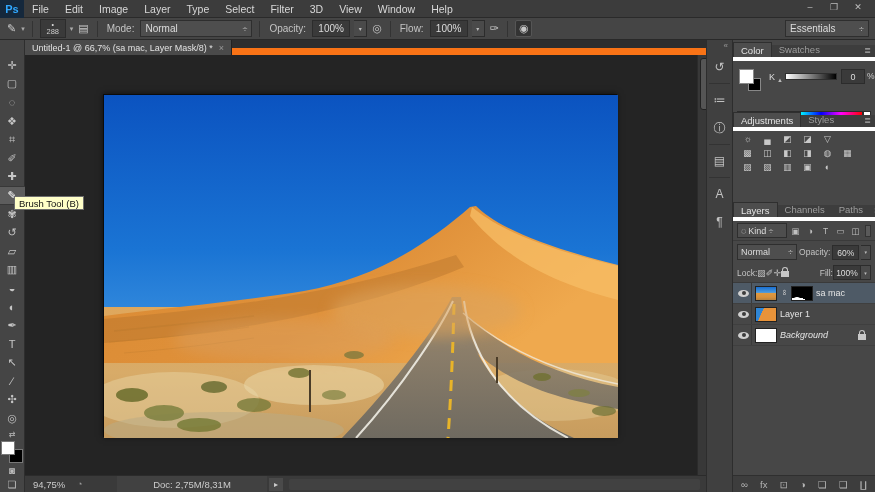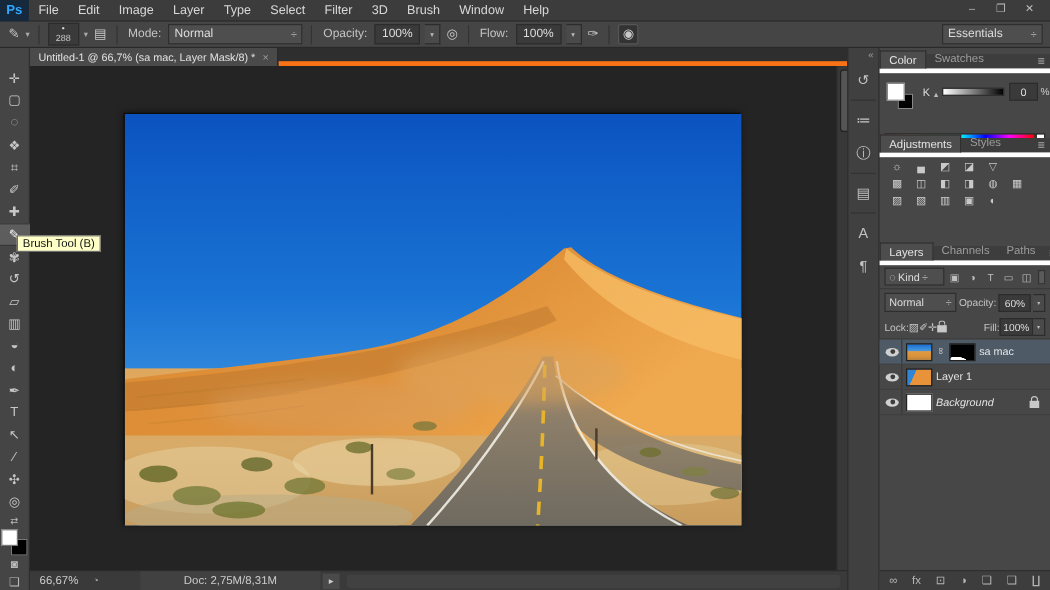--- a/index.html
+++ b/index.html
@@ -48,21 +48,21 @@
   .tool.active { background:#5d5d5d; border-top:1px solid #383838; border-bottom:1px solid #383838; color:#fff; }
   .tool .cursor { position:absolute; right:-2px; bottom:-3px; font-size:9px; color:#fff;
     text-shadow:0 0 2px #000, 0 0 1px #000; transform:rotate(-120deg); }
   .mini-swatches { margin-top:2px; font-size:8px; color:#bbb; }
   .fgbg { position:relative; width:22px; height:24px; margin-top:2px; }
   .fg { position:absolute; left:0; top:0; width:14px; height:14px; background:#fff; border:1px solid #777; z-index:2; }
   .bg { position:absolute; right:0; bottom:0; width:14px; height:14px; background:#000; border:1px solid #777; }
   .below-tool { width:25px; height:16px; display:flex; align-items:center; justify-content:center; color:#bbb; font-size:10px; }
   
   .doc-area { position:absolute; left:25px; top:40px; width:681px; height:435px; background:#242424; }
-  .tabstrip { position:absolute; left:0; top:0; width:100%; height:15px; background:#2e2e2e; border-bottom:4px solid #f97316; display:flex; }
+  .tabstrip { position:absolute; left:0; top:0; width:100%; height:15px; background:#2e2e2e; border-bottom:7px solid #f97316; display:flex; }
   .doc-tab { background:#4a4a4a; height:15px; padding:0 7px; display:flex; align-items:center; gap:6px;
     font-size:9px; color:#e2e2e2; border-right:1px solid #222; }
   .doc-tab .tab-close { color:#9a9a9a; font-size:9px; }
   .canvas-wrap { position:absolute; left:78px; top:54px; width:514px; height:343px;
     border:1px solid #0b0b0b; box-shadow:0 0 6px rgba(0,0,0,.6); }
   .canvas-wrap svg { display:block; }
   .vscroll { position:absolute; right:0; top:15px; bottom:0; width:9px; background:#383838; border-left:1px solid #2b2b2b; }
   .vscroll .thumb { margin:3px 1.5px; height:52px; background:#555; border-radius:3px; }
   
   .statusbar { position:absolute; left:25px; top:475px; width:681px; height:17px; background:#3a3a3a;
@@ -161,21 +161,21 @@
   <div class="menubar">
     <div class="ps-logo">Ps</div>
     <span class="menu-item">File</span>
     <span class="menu-item">Edit</span>
     <span class="menu-item">Image</span>
     <span class="menu-item">Layer</span>
     <span class="menu-item">Type</span>
     <span class="menu-item">Select</span>
     <span class="menu-item">Filter</span>
     <span class="menu-item">3D</span>
-    <span class="menu-item">Brush</span>
+    <span class="menu-item">View</span>
     <span class="menu-item">Window</span>
     <span class="menu-item">Help</span>
     <div class="win-controls">
       <span class="win-btn">–</span>
       <span class="win-btn">❐</span>
       <span class="win-btn">✕</span>
     </div>
   </div>
 
   <div class="optionsbar">
@@ -377,21 +377,21 @@
         <rect x="392" y="262" width="2" height="26" fill="#4a3c28"></rect>
       </svg>
     </div>
 
     <div class="vscroll">
       <div class="thumb"></div>
     </div>
   </div>
 
   <div class="statusbar">
-    <span class="zoom-box">66,67%</span>
+    <span class="zoom-box">94,75%</span>
     <span class="status-hint">◔</span>
     <span class="doc-box">Doc: 2,75M/8,31M</span>
     <span class="status-expand">▸</span>
     <div class="hscroll-track"></div>
   </div>
 
   <div class="dockstrip">
     <span class="dock-collapse">«</span>
     <div class="dock-icon">↺</div>
     <div class="dock-div"></div>

